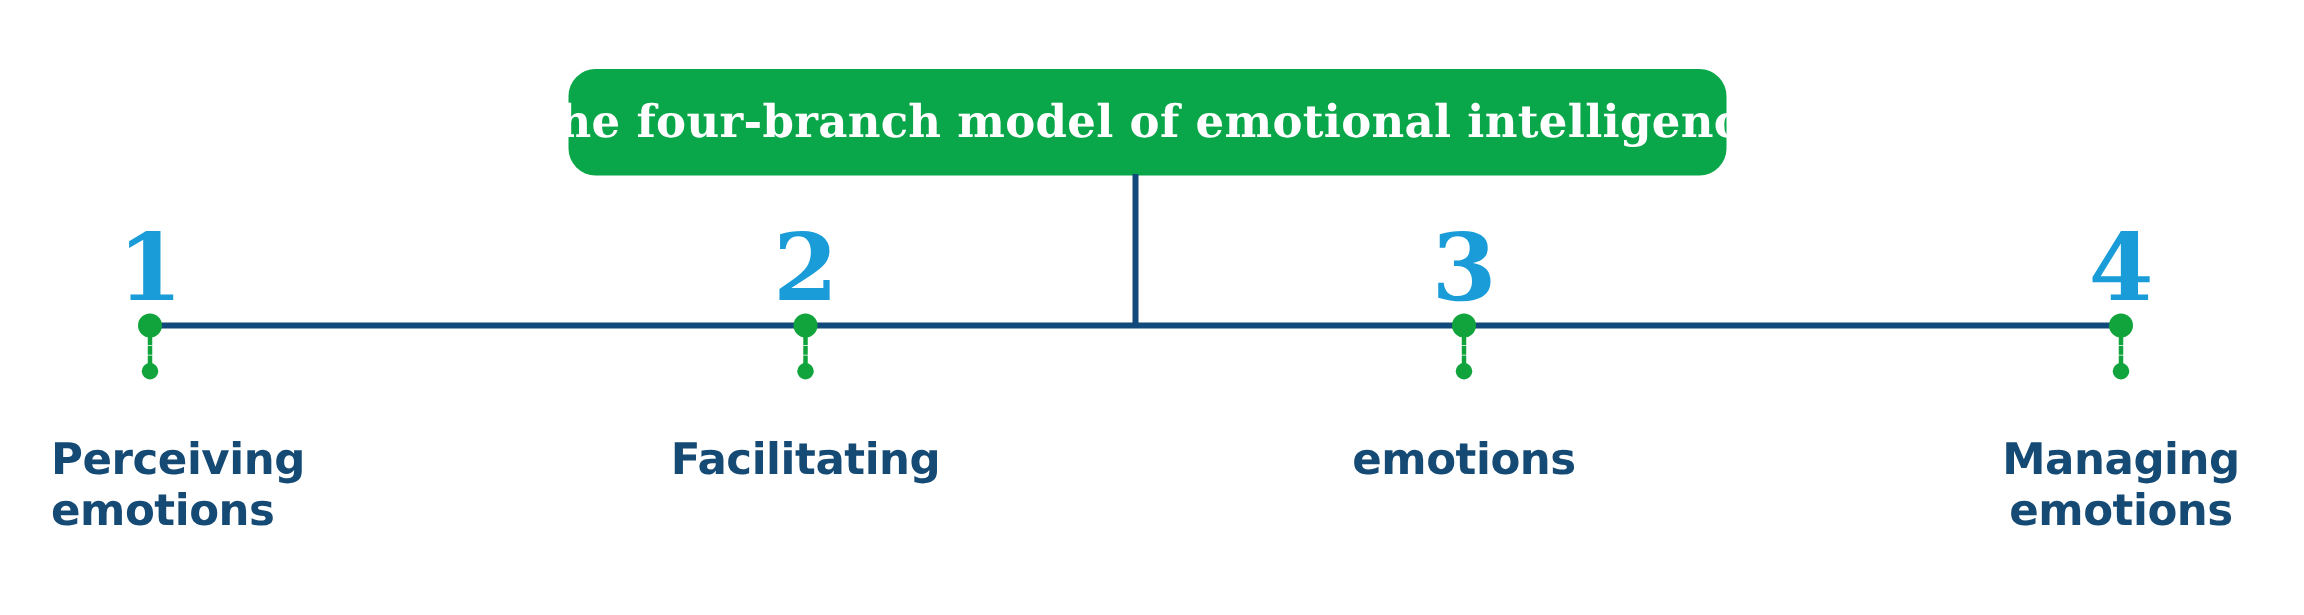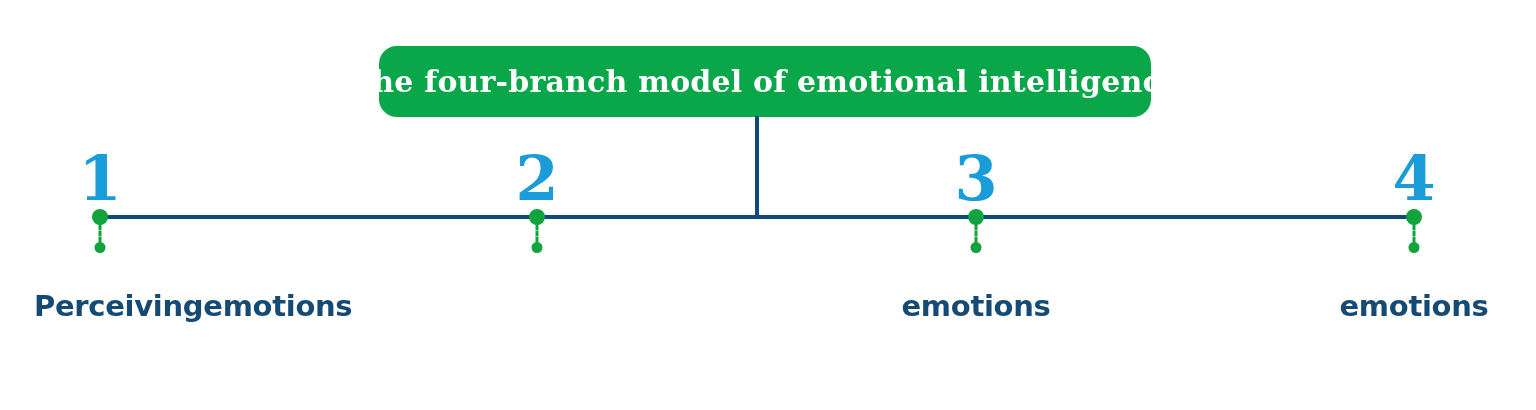--- a/index.html
+++ b/index.html
@@ -112,21 +112,21 @@
     border-radius: 50%;
     background: #12a43c;
   }
 
   .label {
     position: absolute;
     top: 289px;
     left: 0;
     transform: translateX(-50%);
     display: flex;
-    flex-direction: row;
+    flex-direction: column;
     align-items: center;
     color: #154a74;
     font-weight: bold;
     font-size: 29px;
     line-height: 34px;
     letter-spacing: -0.3px;
     white-space: nowrap;
     text-align: center;
   }
   
@@ -159,36 +159,38 @@
       <span>emotions</span>
     </div>
   </div>
 
   <div class="branch b2">
     <div class="num">2</div>
     <div class="dot-big"></div>
     <div class="dash"></div>
     <div class="dot-small"></div>
     <div class="label">
+      <span>Facilitating</span>
     </div>
   </div>
 
   <div class="branch b3">
     <div class="num">3</div>
     <div class="dot-big"></div>
     <div class="dash"></div>
     <div class="dot-small"></div>
     <div class="label">
       <span>emotions</span>
     </div>
   </div>
 
   <div class="branch b4">
     <div class="num">4</div>
     <div class="dot-big"></div>
     <div class="dash"></div>
     <div class="dot-small"></div>
     <div class="label">
+      <span>Managing</span>
       <span>emotions</span>
     </div>
   </div>
 
 </div>
 
 </body></html>

